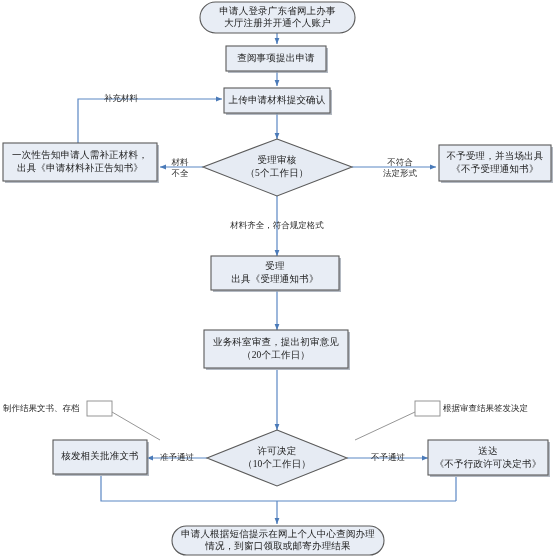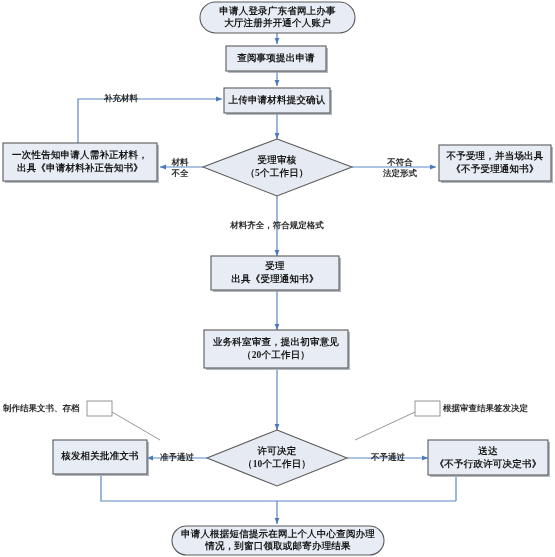--- a/index.html
+++ b/index.html
@@ -10,21 +10,20 @@
   body {
     width: 555px;
     height: 557px;
     font-family: "Liberation Serif", "DejaVu Serif", serif;
     overflow: hidden;
   }
   #flowchart-root {
     position: relative;
     width: 555px;
     height: 391px;
-    font-weight: bold;
   }
   svg#flow-svg {
     position: absolute;
     left: 0;
     top: 0;
     width: 555px;
     height: 557px;
     display: block;
   }
   .node-text {

